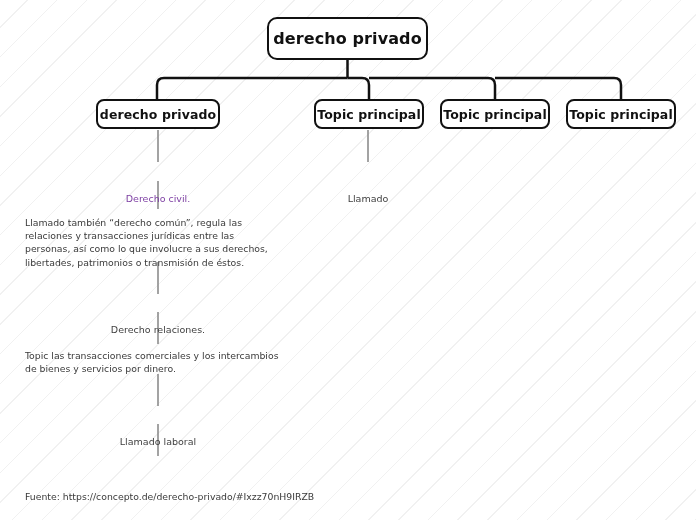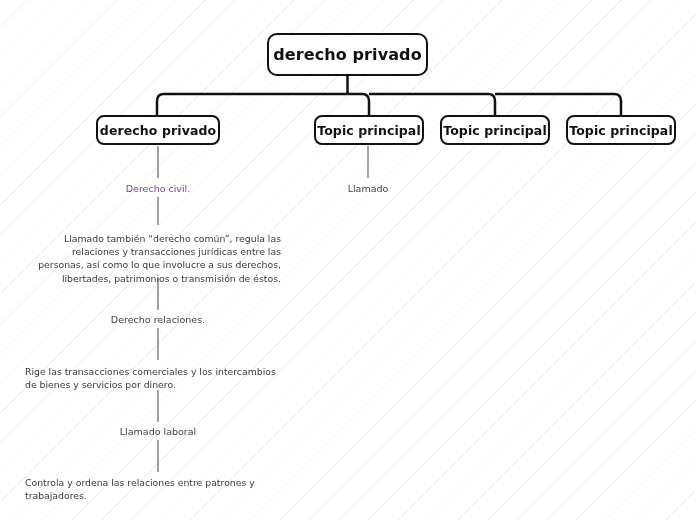--- a/index.html
+++ b/index.html
@@ -20,21 +20,21 @@
     );
     font-family: "DejaVu Sans", "Liberation Sans", sans-serif;
     overflow: hidden;
     position: relative;
     color: #3a3a3a;
     -webkit-font-smoothing: antialiased;
   }
 
   #canvas {
     position: absolute;
-    left: 0; top: 16px;
+    left: 0; top: 0;
     width: 696px;
     height: 392px;
   }
 
   
   #connectors {
     position: absolute;
     left: 0; top: 0;
     width: 696px;
     height: 520px;
@@ -76,20 +76,21 @@
   #node-t2 { left: 314px; top: 99px; width: 110px; }
   #node-t3 { left: 440px; top: 99px; width: 110px; }
   #node-t4 { left: 566px; top: 99px; width: 110px; }
 
   
   .leaf-label {
     position: absolute;
     font-size: 9.5px;
     color: #3f3f3f;
     white-space: nowrap;
+    margin-top: 26px;
   }
 
   .leaf-label.accent {
     color: #7d3fa3;
   }
 
   .leaf-label.centered {
     transform: translateX(-50%);
   }
 
@@ -142,26 +143,26 @@
   <div class="node node-topic" id="node-t1">derecho privado</div>
 
   <div class="node node-topic" id="node-t2">Topic principal</div>
 
   <div class="node node-topic" id="node-t3">Topic principal</div>
 
   <div class="node node-topic" id="node-t4">Topic principal</div>
 
   <div class="leaf-label accent centered" style="left:158px; top:167px;">Derecho civil.</div>
 
-  <div class="para" style="left:25px; top:216px;text-align:right;">Llamado también “derecho común”, regula las relaciones y transacciones jurídicas entre las personas, así como lo que involucre a sus derechos, libertades, patrimonios o transmisión de éstos.</div>
+  <div class="para" style="left:25px; top:216px;">Llamado también “derecho común”, regula las relaciones y transacciones jurídicas entre las personas, así como lo que involucre a sus derechos, libertades, patrimonios o transmisión de éstos.</div>
 
   <div class="leaf-label centered" style="left:158px; top:298px;">Derecho relaciones.</div>
 
-  <div class="para" style="left:25px; top:349px;">Rige las transacciones comerciales y los intercambios de bienes y servicios por dinero.</div>
+  <div class="para" style="left:25px; top:349px;">Topic las transacciones comerciales y los intercambios de bienes y servicios por dinero.</div>
 
   <div class="leaf-label centered" style="left:158px; top:410px;">Llamado laboral</div>
 
-  <div class="para" style="left:25px; top:460px;">Controla y ordena las relaciones entre patrones y trabajadores.</div>
 
+  <div class="source-line" style="left:25px; top:490px;">Fuente:  https://concepto.de/derecho-privado/#Ixzz70nH9IRZB</div>
 
   <div class="leaf-label centered" style="left:368px; top:167px;">Llamado</div>
 
 </div>
 
 </body></html>

